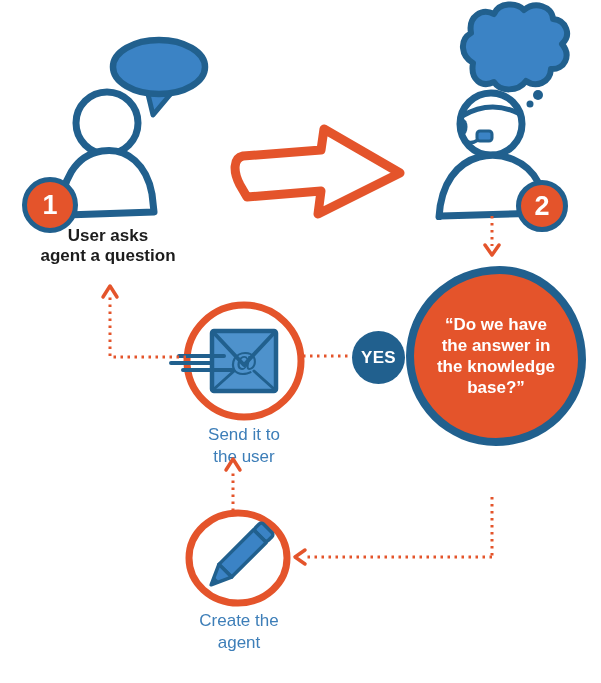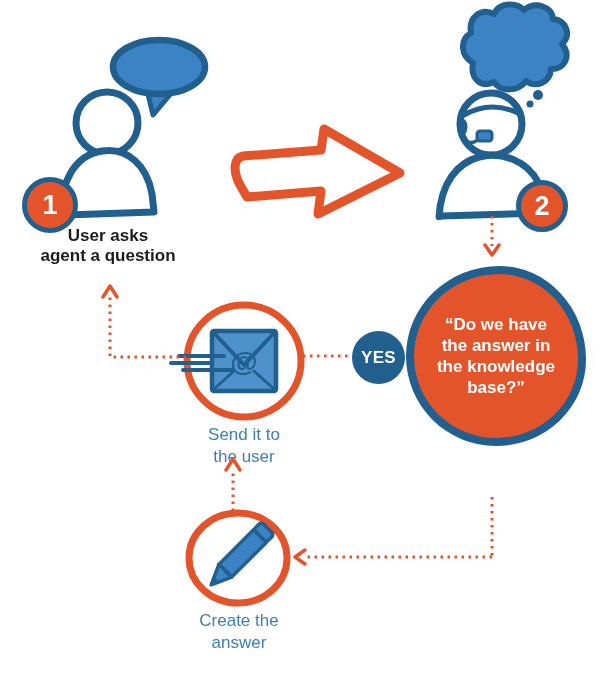--- a/index.html
+++ b/index.html
@@ -121,21 +121,21 @@
     <ellipse cx="238" cy="558" rx="49" ry="45" class="f0 sO rj" stroke-width="7"></ellipse>
     <g transform="rotate(45 238 558)">
       <rect x="229" y="516" width="18" height="11" rx="3" class="fB sN rj" stroke-width="3.5"></rect>
       <rect x="229" y="527" width="18" height="49" class="fB sN rj" stroke-width="3.5"></rect>
       <path d="M229,576 L238,596 L247,576 Z" class="fB sN rj" stroke-width="3.5"></path>
       <path d="M234,588 L238,596 L242,588 Z" class="fN"></path>
     </g>
   </svg>
 
   <div class="abs lbl lbl-blue" style="left:164px;top:610px;width:150px;">Create the
-answer</div>
+agent</div>
 
   <svg class="abs" style="left:0;top:0;pointer-events:none;" width="601" height="683" viewBox="0 0 601 683">
     <path d="M179,356 L224,356 M171,363 L212,363 M183,370 L232,370" class="sN rj f0" stroke-width="4"></path>
 
     <path d="M492,216 L492,246" class="dotted"></path>
     <path d="M485,245 L492,255 L499,245" class="chev"></path>
 
     <path d="M303,356 L349,356" class="dotted"></path>
 
     <path d="M186,357 L110,357 L110,294" class="dotted"></path>

